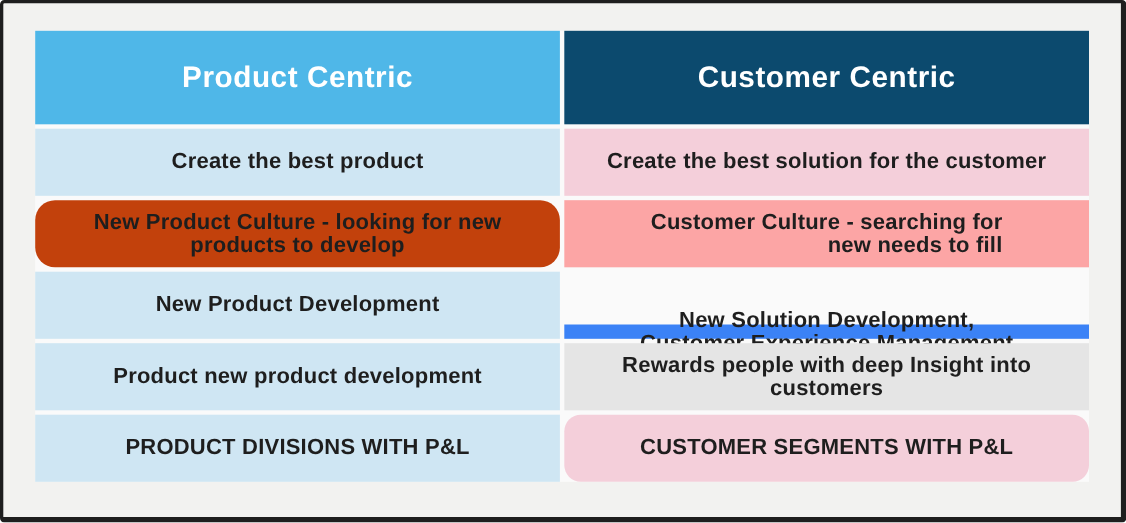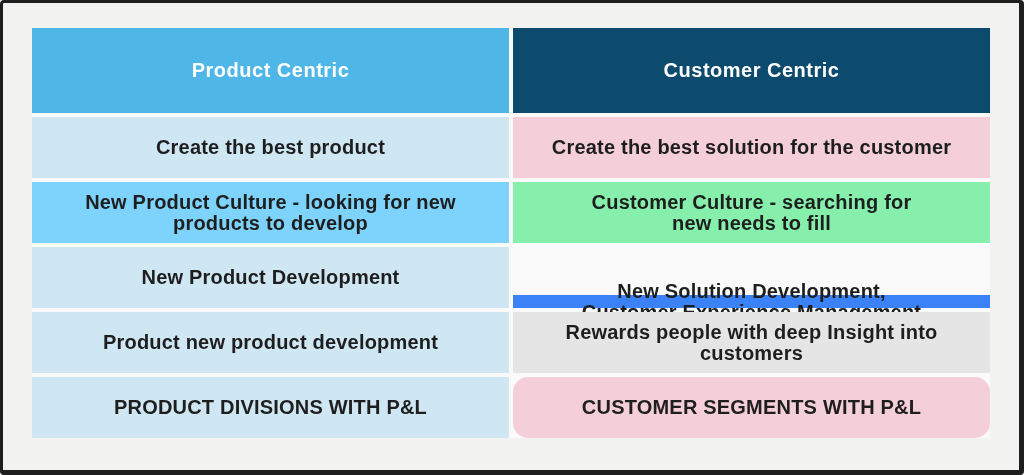--- a/index.html
+++ b/index.html
@@ -34,21 +34,21 @@
     column-gap: 4px;
     row-gap: 4px;
     background: #fafafa;     
   }
 
   .header-cell {
     display: flex;
     align-items: center;
     justify-content: center;
     color: #ffffff;
-    font-size: 20px;
+    font-size: 27px;
     font-weight: 800;
     letter-spacing: 0.5px;
     text-align: center;
   }
 
   .body-cell {
     display: flex;
     align-items: center;
     justify-content: center;
     text-align: center;
@@ -66,23 +66,23 @@
 
 <div class="frame">
   <div class="table">
 
     <div class="header-cell" style="background-color: rgb(79, 183, 232);">Product Centric</div>
     <div class="header-cell" style="background-color: #0c4a6e;">Customer Centric</div>
 
     <div class="body-cell" style="background-color: rgb(207, 230, 243);">Create the best product</div>
     <div class="body-cell" style="background-color: rgb(244, 207, 218);">Create the best solution for the customer</div>
 
-    <div class="body-cell" style="background-color: #7dd3fc;">New Product Culture - looking for new
+    <div class="body-cell" style="background-color: #c2410c; border-radius: 18px;">New Product Culture - looking for new
 products to develop</div>
-    <div class="body-cell" style="background-color: #86efac;">Customer Culture - searching for
+    <div class="body-cell" style="background-color: #fca5a5; text-align: right;">Customer Culture - searching for
 new needs to fill</div>
 
     <div class="body-cell" style="background-color: rgb(207, 230, 243);">New Product Development</div>
     <div class="body-cell" style="background-color: #3b82f6; margin-top: 48px;">New Solution Development,
 Customer Experience Management</div>
 
     <div class="body-cell" style="background-color: rgb(207, 230, 243);">Product new product  development</div>
     <div class="body-cell" style="background-color: #e5e5e5;">Rewards people with deep Insight into
 customers</div>
 

